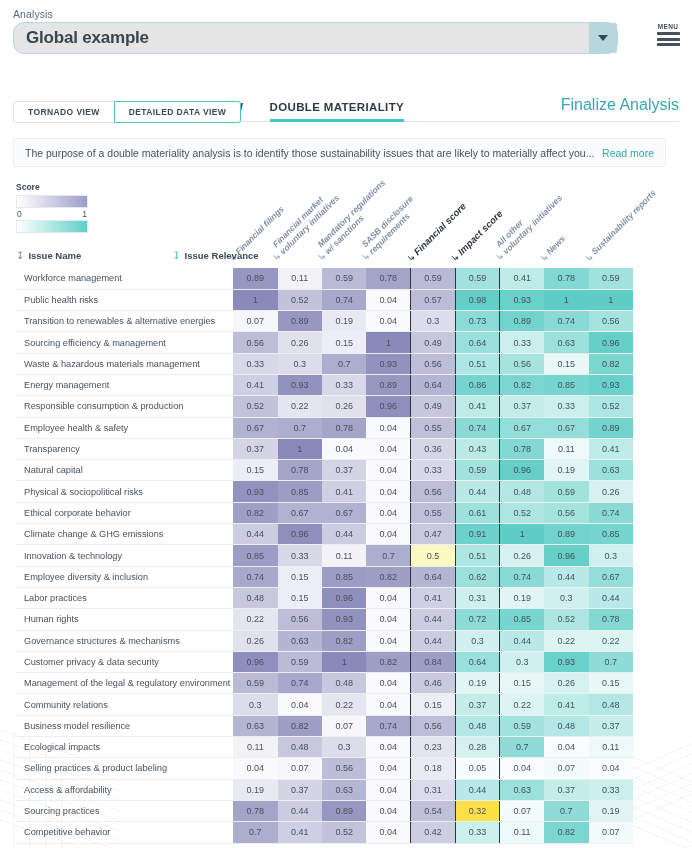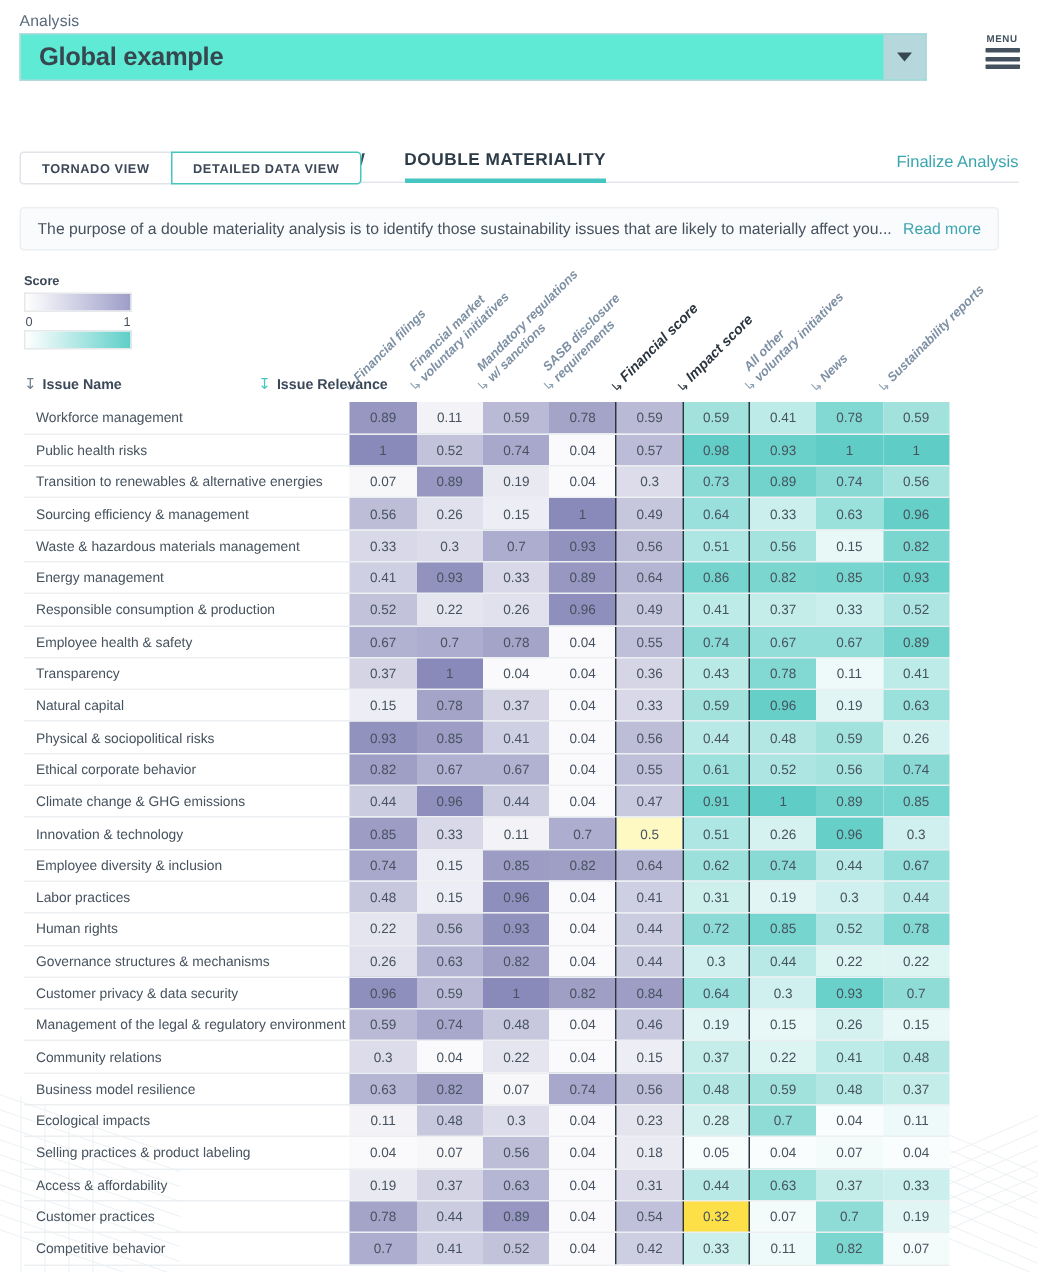--- a/index.html
+++ b/index.html
@@ -27,23 +27,23 @@
   #watermark-right { right: -4px; bottom: -4px; width: 120px; height: 130px; }
 
   
   .analysis-label {
     position: absolute; left: 13px; top: 8px;
     font-size: 10.5px; color: #5a6b7c; letter-spacing: .1px;
   }
   .select-wrap {
     position: absolute; left: 13px; top: 22px;
     width: 605px; height: 32px;
-    background: #5eead4;
+    background: #e5e5e5;
     border: 1px solid #b6d7dc;
-    border-radius: 0;
+    border-radius: 11px;
     display: flex; align-items: center;
   }
   .select-value {
     flex: 1;
     padding: 0 12px;
     font-size: 17px;
     font-weight: bold;
     color: #37474f;
     letter-spacing: -.2px;
     white-space: nowrap;
@@ -89,21 +89,21 @@
     color: #3c4858; padding: 0 0 8px 0; margin-right: 26px;
     cursor: pointer; position: relative;
   }
   .tab.active { color: #2d3b47; }
   .tab.active::after {
     content: ""; position: absolute; left: 0; right: 0; bottom: -1px;
     height: 3px; background: #45c6c0;
   }
   .finalize {
     position: absolute; right: 0; bottom: 7px;
-    font-size: 11px; color: #3aa5ae; cursor: pointer;
+    font-size: 16px; color: #3aa5ae; cursor: pointer;
   }
 
   
   .viewtoggle {
     position: absolute; left: 13px; top: 101px;
     height: 22px; display: flex;
   }
   .vt-btn {
     height: 22px; padding: 0 14px;
     display: flex; align-items: center; justify-content: center;
@@ -655,21 +655,21 @@
             <td style="background: rgb(212, 212, 229);">0.37</td>
             <td style="background: rgb(181, 181, 212);">0.63</td>
             <td style="background: rgb(250, 250, 252);">0.04</td>
             <td class="sep-left sep-right" style="background: rgb(219, 219, 234);">0.31</td>
             <td class="sep-right" style="background: rgb(185, 233, 230);">0.44</td>
             <td style="background: rgb(154, 224, 219);">0.63</td>
             <td style="background: rgb(196, 237, 234);">0.37</td>
             <td style="background: rgb(202, 239, 236);">0.33</td>
           </tr>
           <tr>
-            <td class="name">Customer practices</td>
+            <td class="name">Sourcing practices</td>
             <td style="background: rgb(164, 164, 201);">0.78</td>
             <td style="background: rgb(204, 204, 225);">0.44</td>
             <td style="background: rgb(151, 151, 194);">0.89</td>
             <td style="background: rgb(250, 250, 252);">0.04</td>
             <td class="sep-left sep-right" style="background: rgb(192, 192, 218);">0.54</td>
             <td class="sep-right" style="background: #fde047;">0.32</td>
             <td style="background: rgb(244, 252, 251);">0.07</td>
             <td style="background: rgb(143, 220, 215);">0.7</td>
             <td style="background: rgb(225, 246, 244);">0.19</td>
           </tr>

